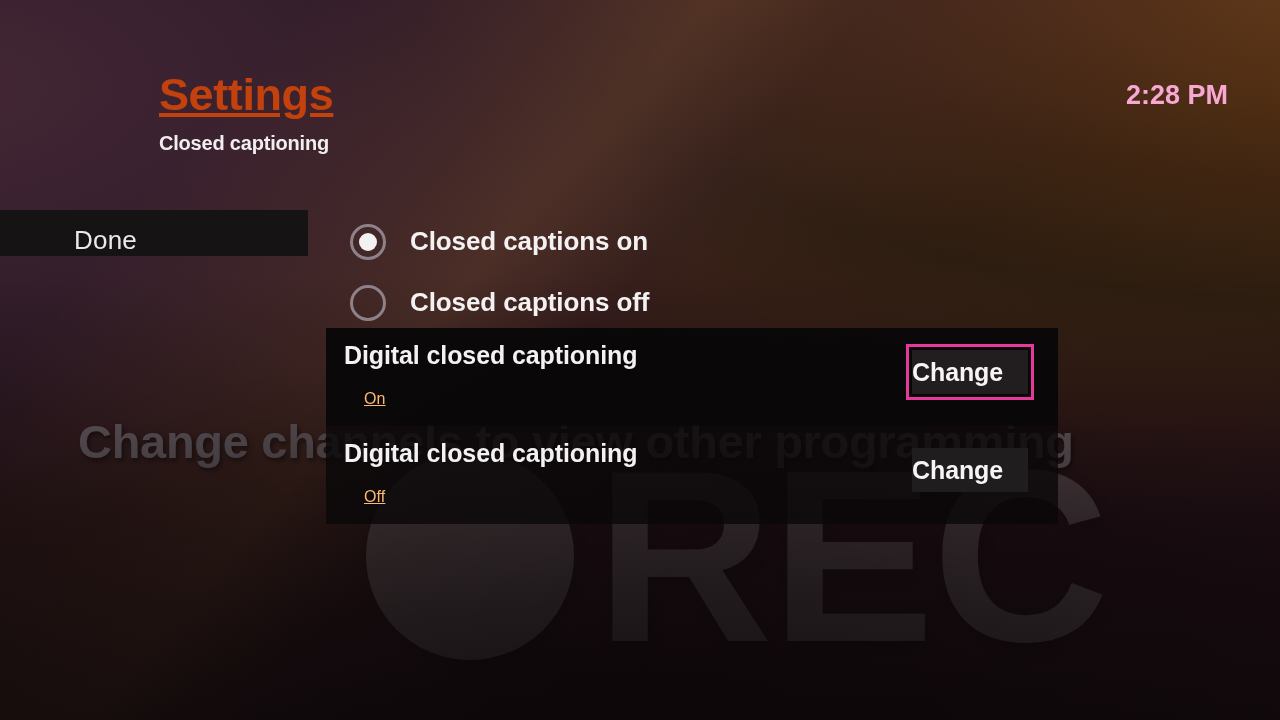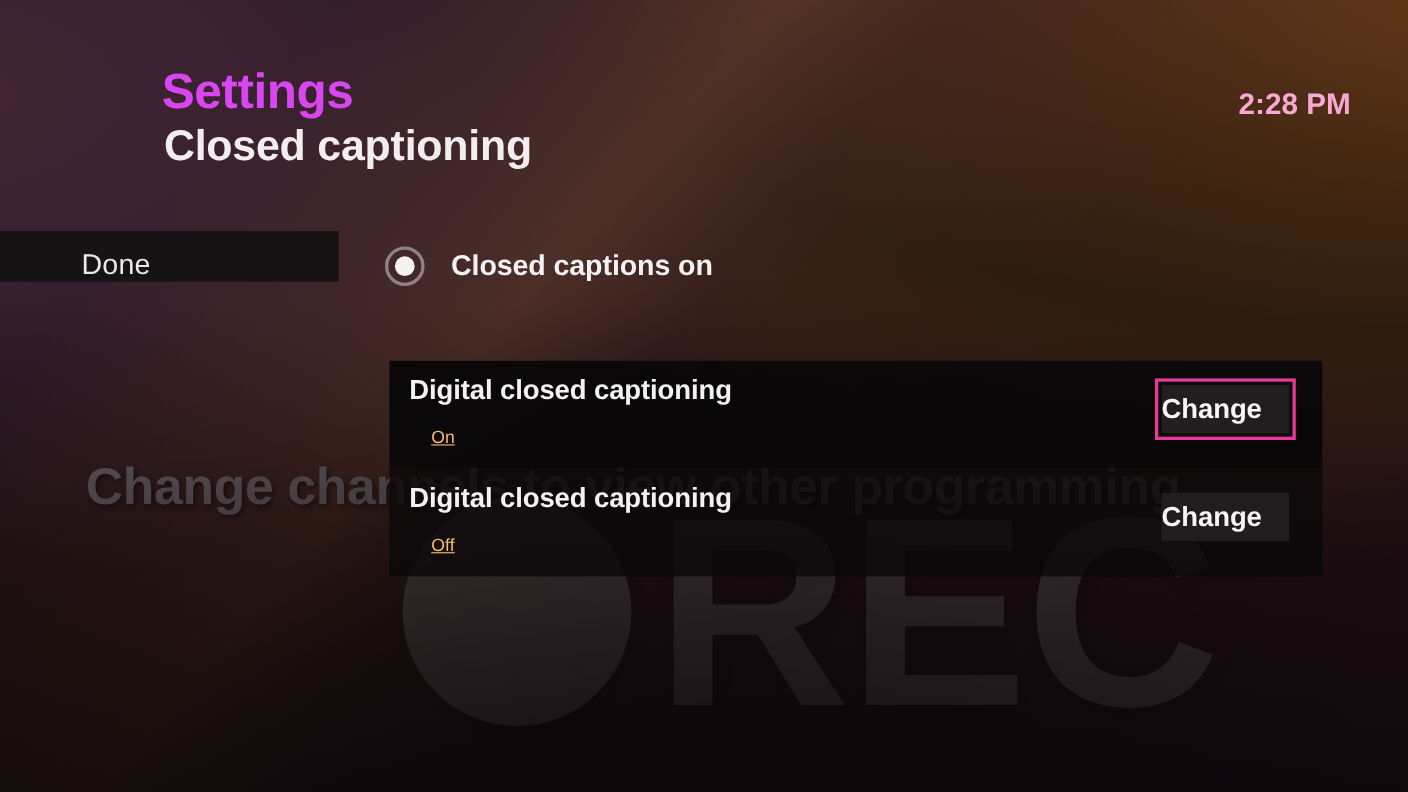--- a/index.html
+++ b/index.html
@@ -103,30 +103,31 @@
     pointer-events: none;
   }
 
   
   .header {
     position: absolute;
     left: 147px;
     top: 58px;
   }
   .header h1 {
-    margin: 0;
+    margin: 12px;
     font-size: 45px;
     font-weight: 700;
-    color: #d946ef;
+    color: #c2410c;
     letter-spacing: -0.4px;
     line-height: 1.12;
+    text-decoration: underline;
   }
   .header h2 {
-    margin: 4px 0 0 2px;
-    font-size: 39px;
+    margin: 4px 0 0 12px;
+    font-size: 20px;
     font-weight: 700;
     color: #f2eef0;
     letter-spacing: -0.2px;
     line-height: 1.1;
   }
 
   .clock {
     position: absolute;
     right: 52px;
     top: 80px;
@@ -190,23 +191,23 @@
   .radio-label {
     font-size: 26px;
     font-weight: 700;
     color: #f4f1f3;
     letter-spacing: -0.1px;
   }
 
   
   .panel {
     position: absolute;
-    left: 354px;
+    left: 326px;
     top: 328px;
-    width: 848px;
+    width: 732px;
     height: 196px;
   }
   .panel-row {
     position: relative;
     height: 98px;
     box-sizing: border-box;
   }
   .panel-row.opaque  { background: rgba(9,7,8,0.965); }
   .panel-row.translucent { background: rgba(10,7,9,0.80); }
 
@@ -286,20 +287,26 @@
 
   <div class="radio-list">
 
     <div class="radio-row selected">
       <span class="radio-mark">
         <span class="dot"></span>
       </span>
       <span class="radio-label">Closed captions on</span>
     </div>
 
+    <div class="radio-row">
+      <span class="radio-mark">
+        
+      </span>
+      <span class="radio-label">Closed captions off</span>
+    </div>
 
   </div>
 
   <div class="panel">
 
     <div class="panel-row opaque">
       <span class="row-title">Digital closed captioning</span>
       <span class="row-value">On</span>
       <div class="change-button focused">
         <span class="label">Change</span>

